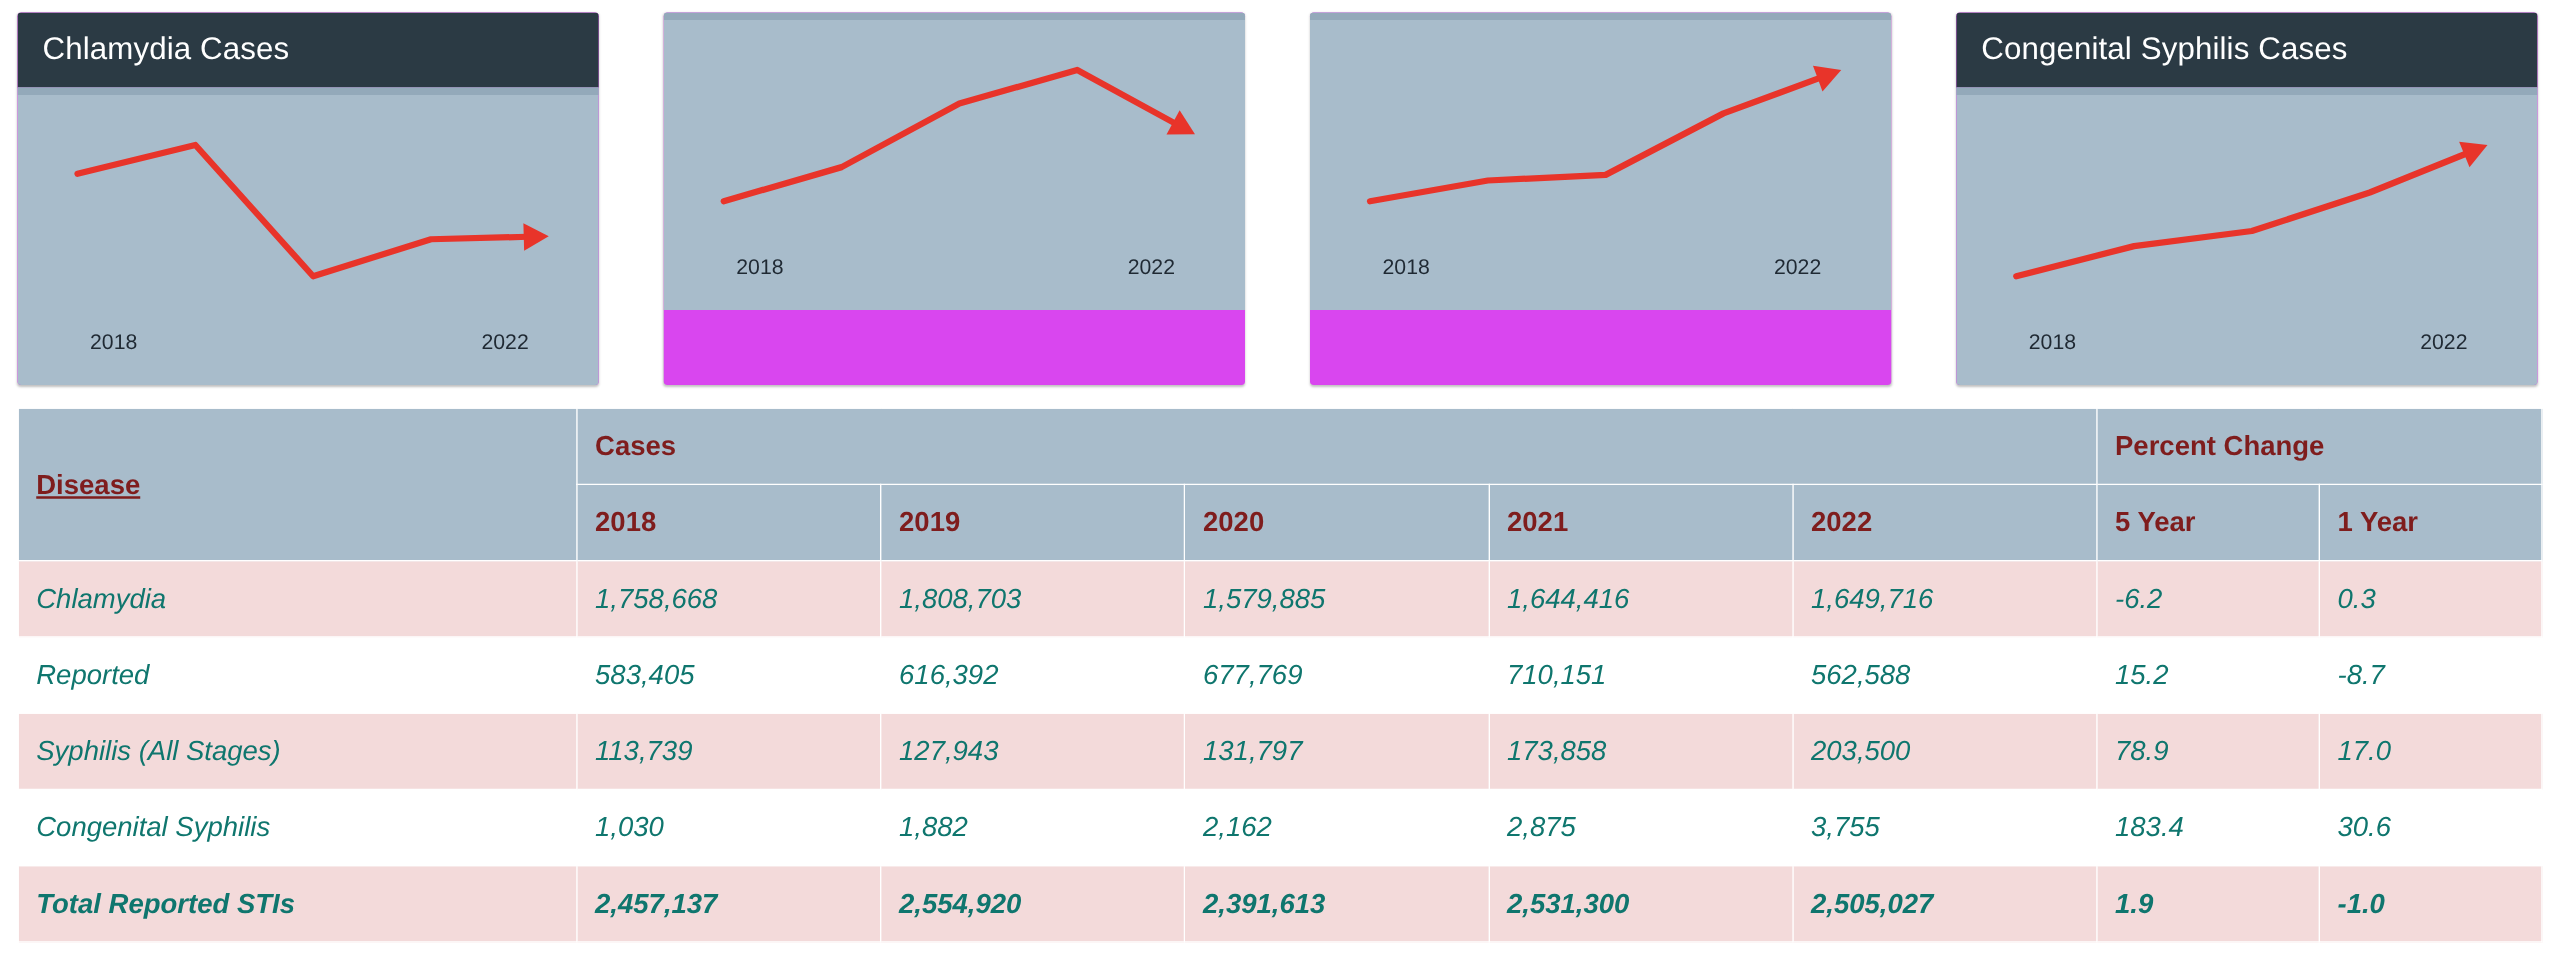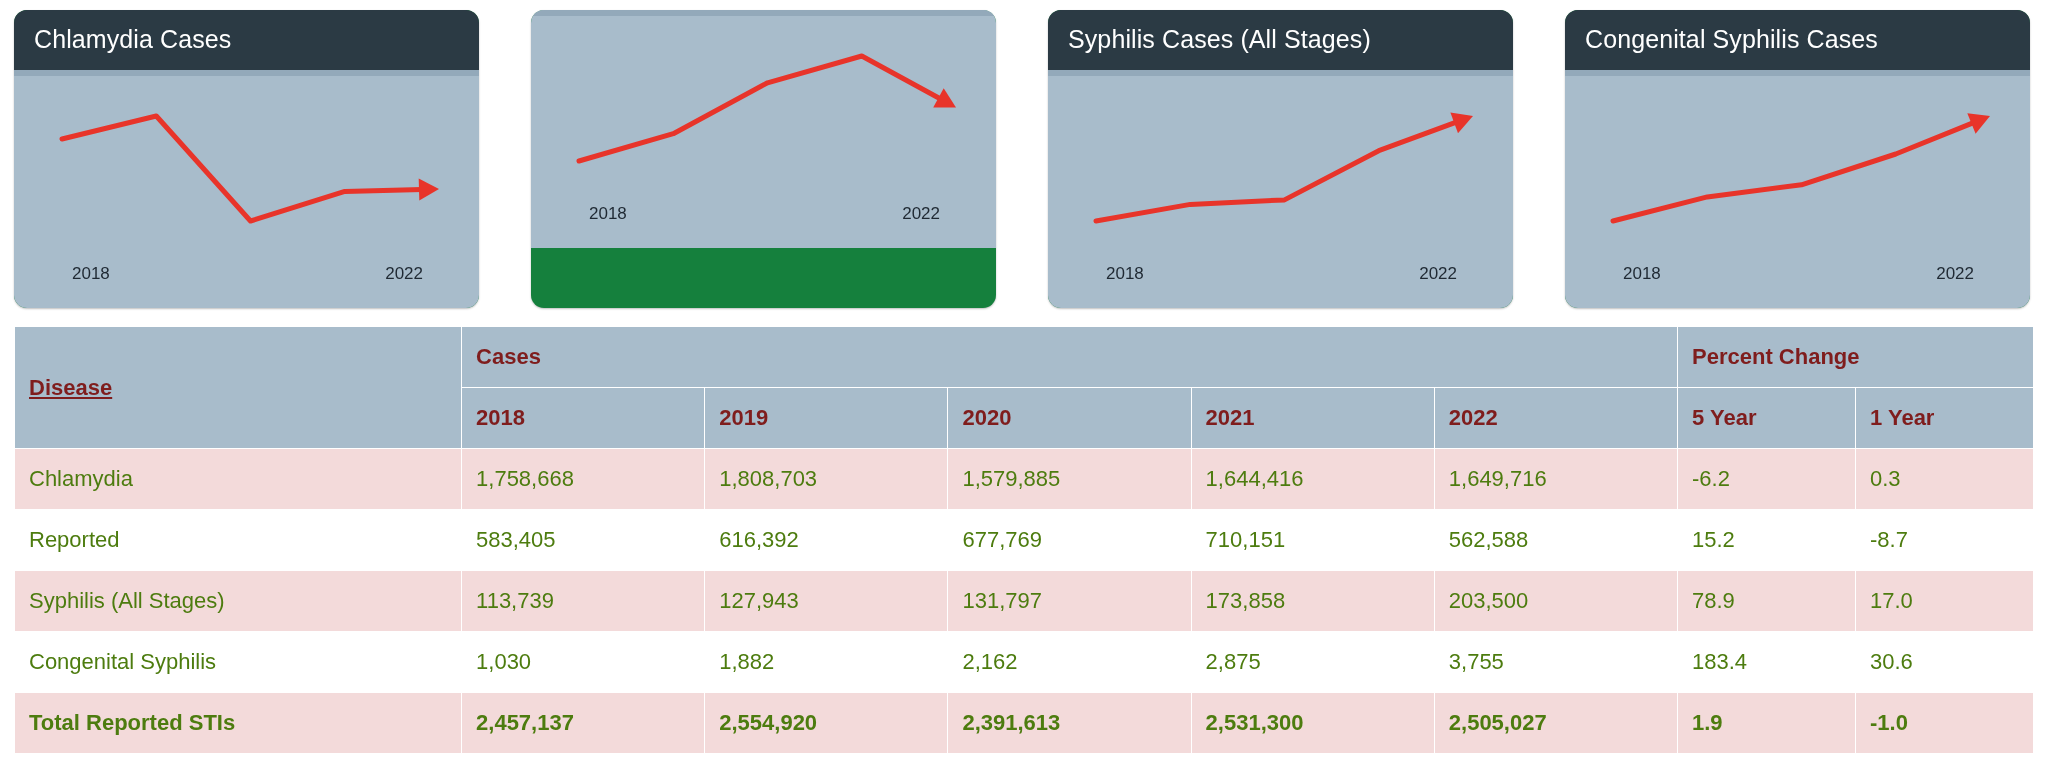--- a/index.html
+++ b/index.html
@@ -24,22 +24,22 @@
 
   
   .cards {
     display: flex;
     gap: 52px;
     padding: 0 2px;
   }
   .card {
     width: 465px;
     box-sizing: border-box;
-    background: #15803d;
-    border-radius: 13px;
+    background: #d946ef;
+    border-radius: 3px;
     overflow: hidden;
     box-shadow: 0 1px 2px rgba(0,0,0,0.25);
     position: relative;
   }
   .card-header {
     background: #2b3a44;
     color: #ffffff;
     font-size: 25px;
     line-height: 1;
     padding: 17px 20px 18px 20px;
@@ -100,21 +100,22 @@
     color: #7f1d1d;
     font-weight: bold;
   }
   .th-disease { height: 120px; text-decoration: underline; }
   .th-group { height: 60px; }
   .th-year { height: 60px; }
   tbody td {
     height: 60px;
     background: #ffffff;
     border: 1px solid #d9dee3;
-    color: #4d7c0f;
+    color: #0f766e;
+    font-style: italic;
   }
   tbody tr.alt td {
     background: #f3dada;
   }
   tbody tr.total td {
     background: #f3dada;
     font-weight: bold;
   }
   .col-disease { width: 432px; }
   .col-year { width: 235px; }
@@ -150,21 +151,20 @@
             <polygon points="425.0,91.4 402.2,91.5 412.7,72.2" fill="#e8342a"></polygon>
           </svg>
         <div class="card-axis">
           <span>2018</span>
           <span>2022</span>
         </div>
       </div>
     </div>
 
     <div class="card">
-      <div class="card-header">Syphilis Cases (All Stages)</div>
       <div class="card-body">
         <div class="divider"></div>
         <svg class="spark" viewBox="0 0 465 232" preserveAspectRatio="none">
             <polyline points="48.0,145.0 142.3,128.4 236.5,123.9 330.8,74.7 409.0,45.9" fill="none" stroke="#e8342a" stroke-width="5" stroke-linejoin="round" stroke-linecap="round"></polyline>
             <polygon points="425.0,40.0 410.0,57.2 402.4,36.6" fill="#e8342a"></polygon>
           </svg>
         <div class="card-axis">
           <span>2018</span>
           <span>2022</span>
         </div>

